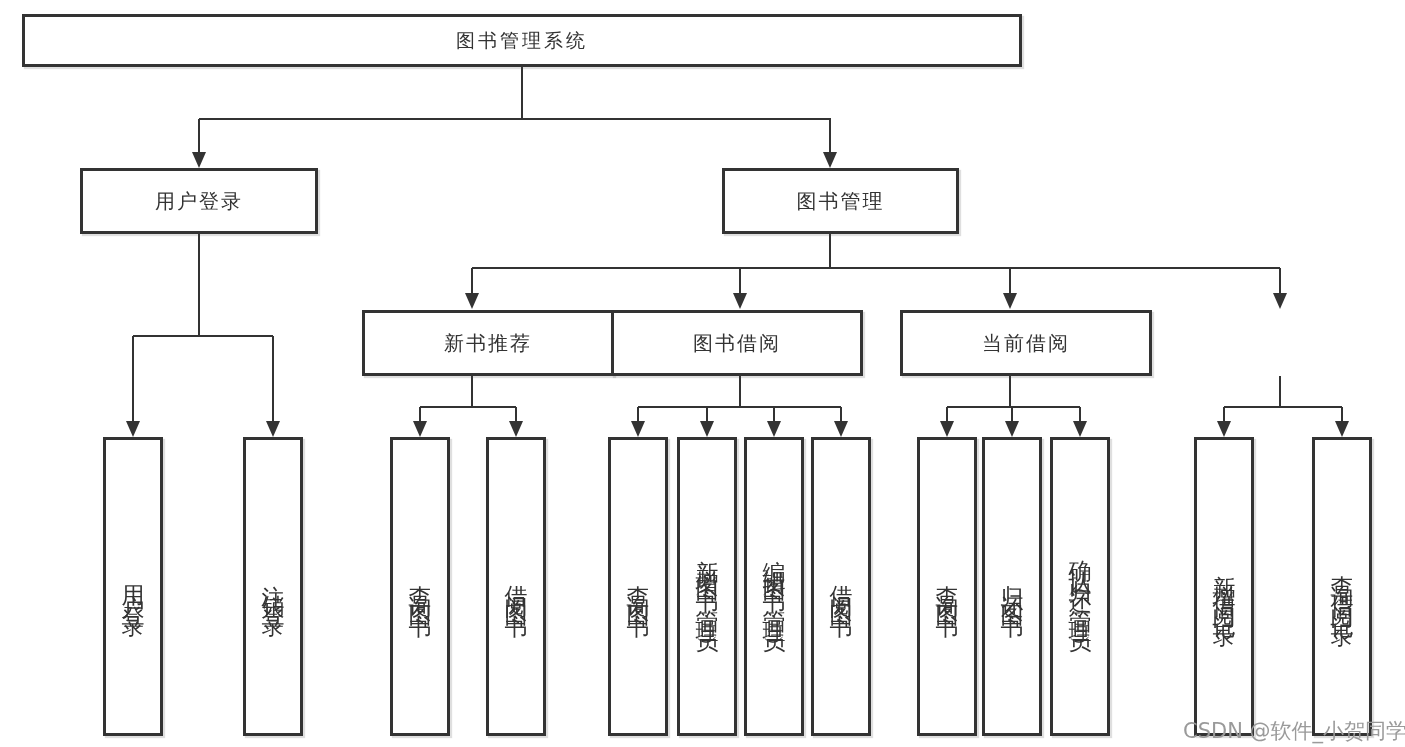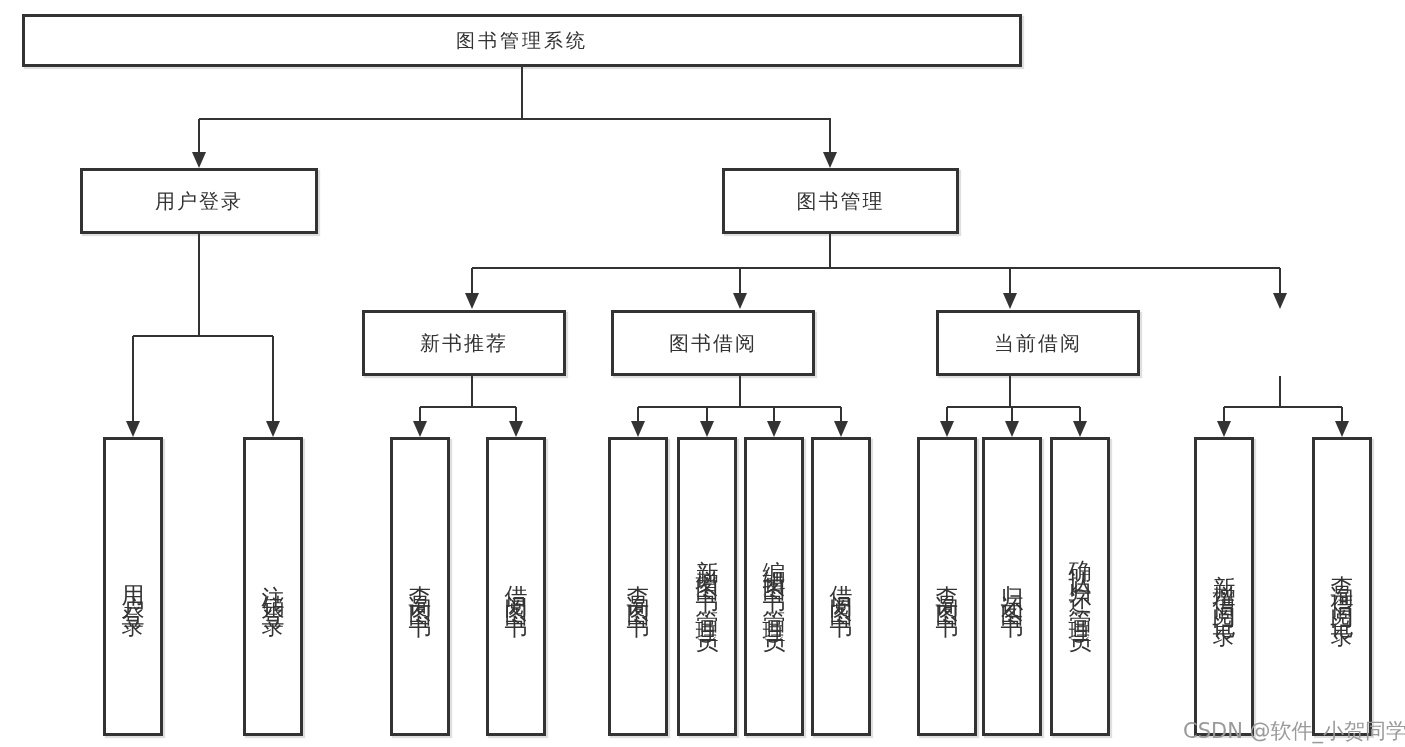--- a/index.html
+++ b/index.html
@@ -40,24 +40,24 @@
     font-size: 20px;
     letter-spacing: 2px;
     color: var(--text, #333333);
     white-space: nowrap;
   }
   .root-box { left: 22px; top: 14px; width: 1000px; height: 53px; }
   .root-box .htext { font-size: 19px; letter-spacing: 3px; }
   .l2-box { top: 168px; height: 66px; }
   .l2-user { left: 80px;  width: 238px; }
   .l2-book { left: 712px; width: 237px; margin-left: 10px; }
-  .l3-box { top: 310px; height: 66px; width: 204px; }
+  .l3-box { top: 310px; height: 66px; width: 252px; }
   .l3-1 { left: 362px; }
   .l3-2 { left: 611px; }
-  .l3-3 { left: 936px; }
+  .l3-3 { left: 900px; }
   .l3-4 { left: 1170px; }
   .leaf {
     top: 437px;
     width: 60px;
     height: 299px;
   }
   .vtext {
     writing-mode: vertical-rl;
     text-orientation: mixed;
     font-size: 23px;

